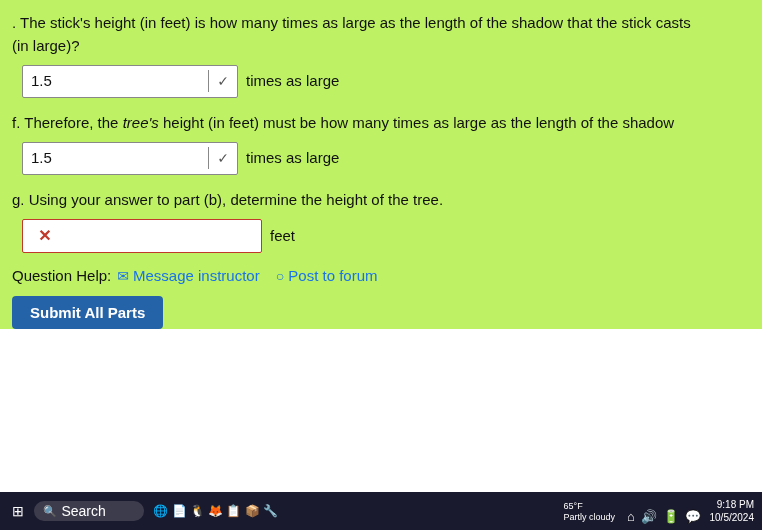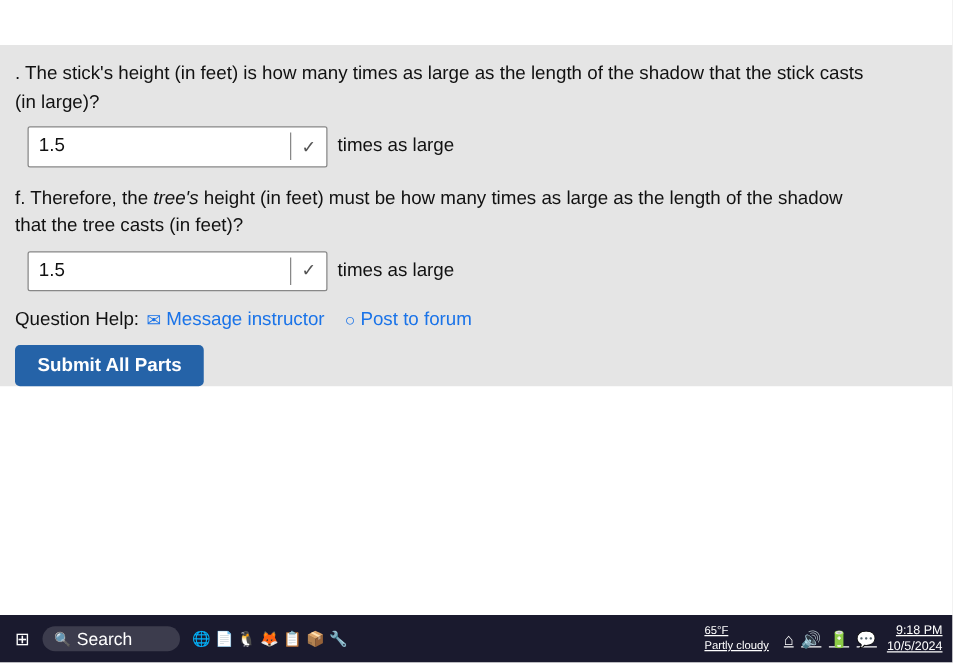--- a/index.html
+++ b/index.html
@@ -10,22 +10,21 @@
       width: 762px;
       height: 530px;
       overflow: hidden;
       position: relative;
       font-size: 15px;
       color: #111;
     }
 
     .main-content {
       padding: 12px 20px 0 12px;
-      background: #e5e5e5;
-      margin-top: 36px;
+      background: #bef264;
     }
 
     .question-block {
       margin-bottom: 14px;
       line-height: 1.5;
     }
 
     .question-text {
       margin-bottom: 8px;
     }
@@ -151,24 +150,23 @@
       min-width: 110px;
     }
 
     .taskbar-search-icon {
       font-size: 11px;
       color: #fff;
     }
 
     .taskbar-right {
       display: flex;
-      align-items: center;
+      align-items: flex-end;
       gap: 8px;
       font-size: 10px;
-      text-decoration: underline;
     }
 
     .taskbar-icons {
       display: flex;
       align-items: center;
       gap: 6px;
       font-size: 13px;
     }
 
     .taskbar-time {
@@ -185,21 +183,21 @@
       margin-right: 4px;
     }
 
     .italic-word {
       font-style: italic;
     }
 
     .select-check-area {
       display: flex;
       align-items: center;
-      width: 240px;
+      width: 216px;
       border: 1px solid #888;
       border-radius: 2px;
       padding: 4px 8px;
       background: #fff;
       min-height: 32px;
       gap: 6px;
     }
 
     .divider-vert {
       width: 1px;
@@ -234,33 +232,42 @@
         <span style="color:#555; font-size:14px;">✓</span>
       </div>
       <span class="times-label">times as large</span>
     </div>
   </div>
 
   
   <div class="question-block">
     <div class="question-text">
       <span>f. Therefore, the </span><span class="italic-word">tree's</span><span> height (in feet) must be how many times as large as the length of the shadow</span><br>
-      <span>that the tree casts (in feet)?</span>
     </div>
     <div class="answer-row">
       <div class="select-check-area">
         <span style="flex:1; font-size:15px;">1.5</span>
         <div class="divider-vert"></div>
         <span style="color:#555; font-size:14px;">✓</span>
       </div>
       <span class="times-label">times as large</span>
     </div>
   </div>
 
   
+  <div class="question-block">
+    <div class="question-text">g. Using your answer to part (b), determine the height of the tree.</div>
+    <div class="input-box-row">
+      <div class="input-field" style="display:flex; align-items:center; justify-content:center;">
+        <span class="x-icon">✕</span>
+        <input class="input-actual" type="text" value="" style="">
+      </div>
+      <span class="feet-label">feet</span>
+    </div>
+  </div>
 
   
   <div class="question-help">
     <span>Question Help:</span>
     <a class="help-link">
       <span class="help-icon">✉</span>
       <span style="color:#1a73e8;">Message instructor</span>
     </a>
     <span>&nbsp;</span>
     <a class="help-link">

